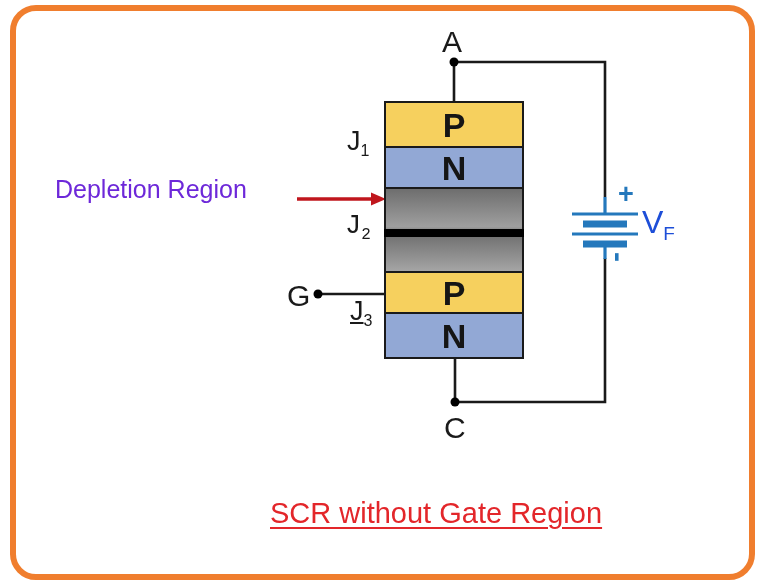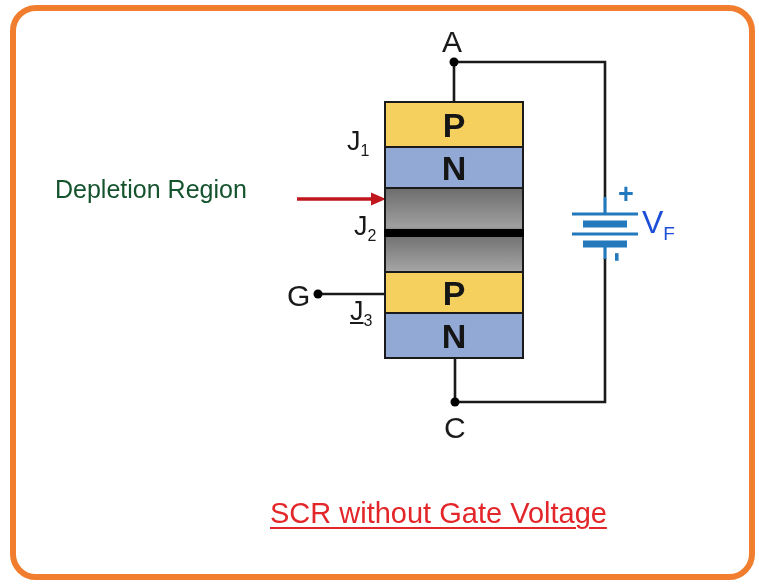--- a/index.html
+++ b/index.html
@@ -18,21 +18,21 @@
   .dep-band{position:absolute;left:-2px;width:140px;height:8px;background:#000;}
 
   
   .term{position:absolute;color:#1a1a1a;font-size:30px;line-height:1;}
 
   
   .jlabel{position:absolute;color:#1a1a1a;font-size:27px;line-height:1;}
   .jlabel sub{font-size:16px;line-height:1;}
 
   
-  .depletion-text{position:absolute;left:55px;top:176px;color:#14532d;font-size:25px;line-height:1.1;}
+  .depletion-text{position:absolute;left:55px;top:176px;color:#6d28d9;font-size:25px;line-height:1.1;}
 
   
   .plus-sign{position:absolute;left:618px;top:181px;color:#2478bc;font-size:27px;font-weight:700;line-height:1;}
   .minus-sign{position:absolute;left:614px;top:242px;color:#2478bc;font-size:30px;font-weight:700;line-height:1;
               transform:rotate(90deg);transform-origin:center;}
   .vf-label{position:absolute;left:642px;top:206px;color:#1d4ed8;font-size:32px;line-height:1;}
   .vf-label sub{font-size:19px;line-height:1;}
 
   
   .title{position:absolute;left:270px;top:497px;color:#e3262a;font-size:29px;line-height:1.15;
@@ -84,22 +84,22 @@
 </div>
 <div class="block n-block" style="top:312px;height:47px;">
   <span class="lbl">N</span>
 </div>
 
 <span class="term" style="left:442px;top:27px;">A</span>
 <span class="term" style="left:444px;top:413px;">C</span>
 <span class="term" style="left:287px;top:281px;">G</span>
 
 <span class="jlabel" style="left:347px;top:128px;"><span>J</span><sub>1</sub></span>
-<span class="jlabel" style="left:354px;top:213px;"><span>J</span><sub>2</sub></span>
+<span class="jlabel" style="left:345px;top:213px;font-family:Liberation Mono, monospace;"><span>J</span><sub>2</sub></span>
 <span class="jlabel" style="left:350px;top:298px;text-decoration:underline;"><span>J</span><sub>3</sub></span>
 
 <span class="depletion-text">Depletion Region</span>
 
 <span class="plus-sign">+</span>
 <span class="minus-sign">-</span>
 <span class="vf-label"><span>V</span><sub>F</sub></span>
 
-<div class="title">SCR without Gate Voltage</div>
+<div class="title">SCR without Gate Region</div>
 
 </body></html>

